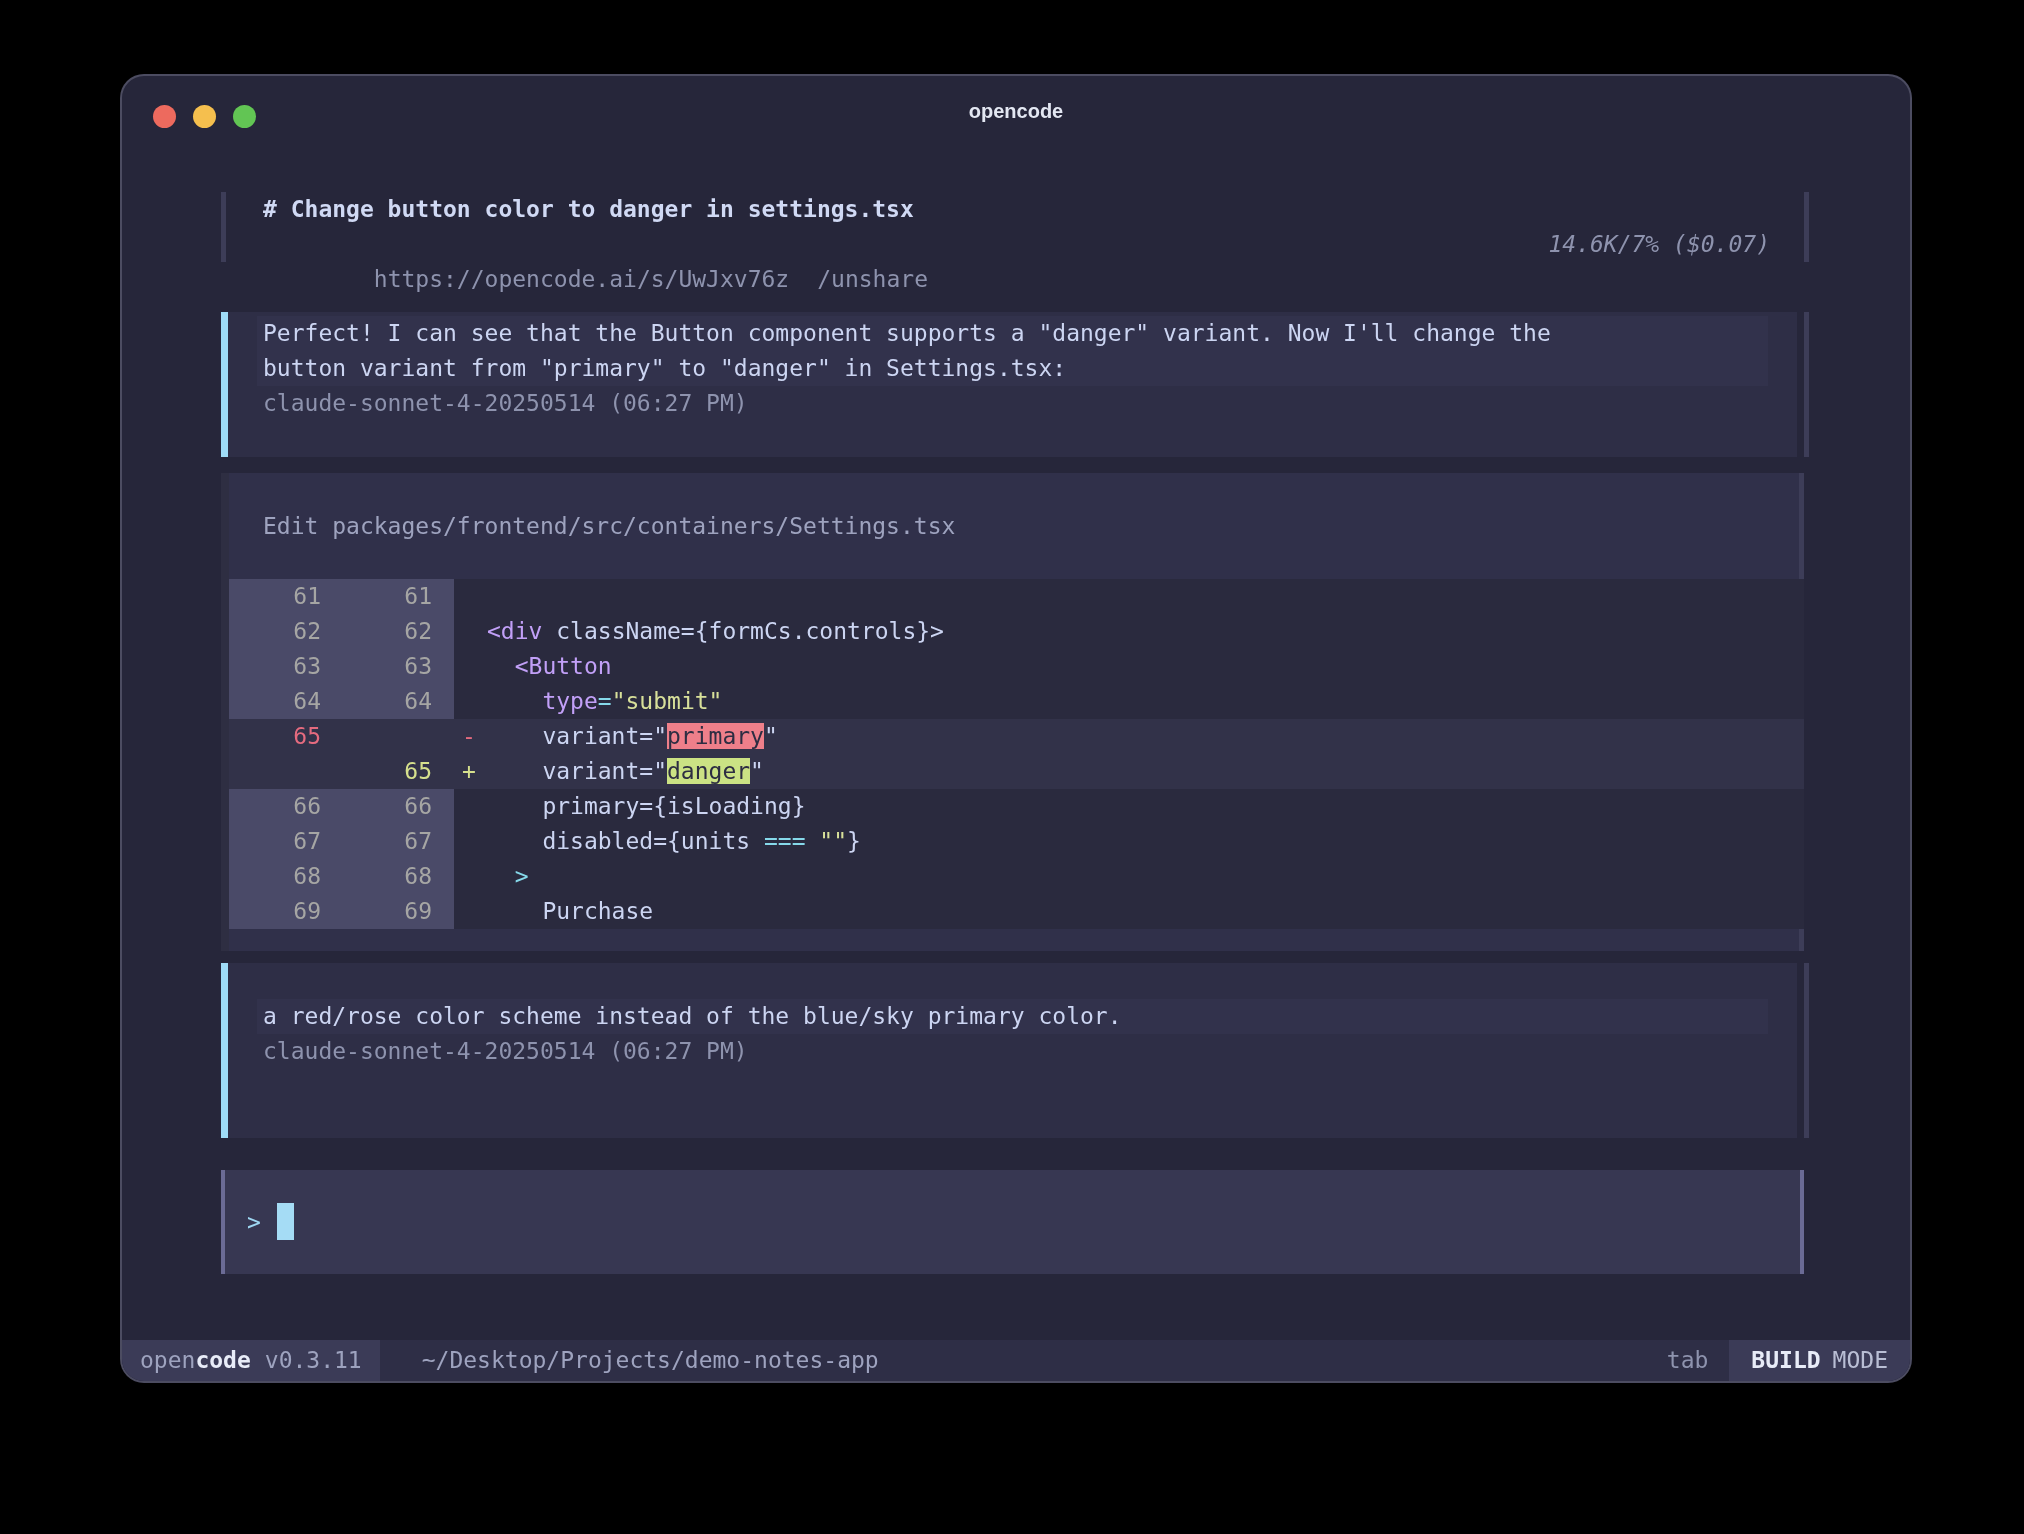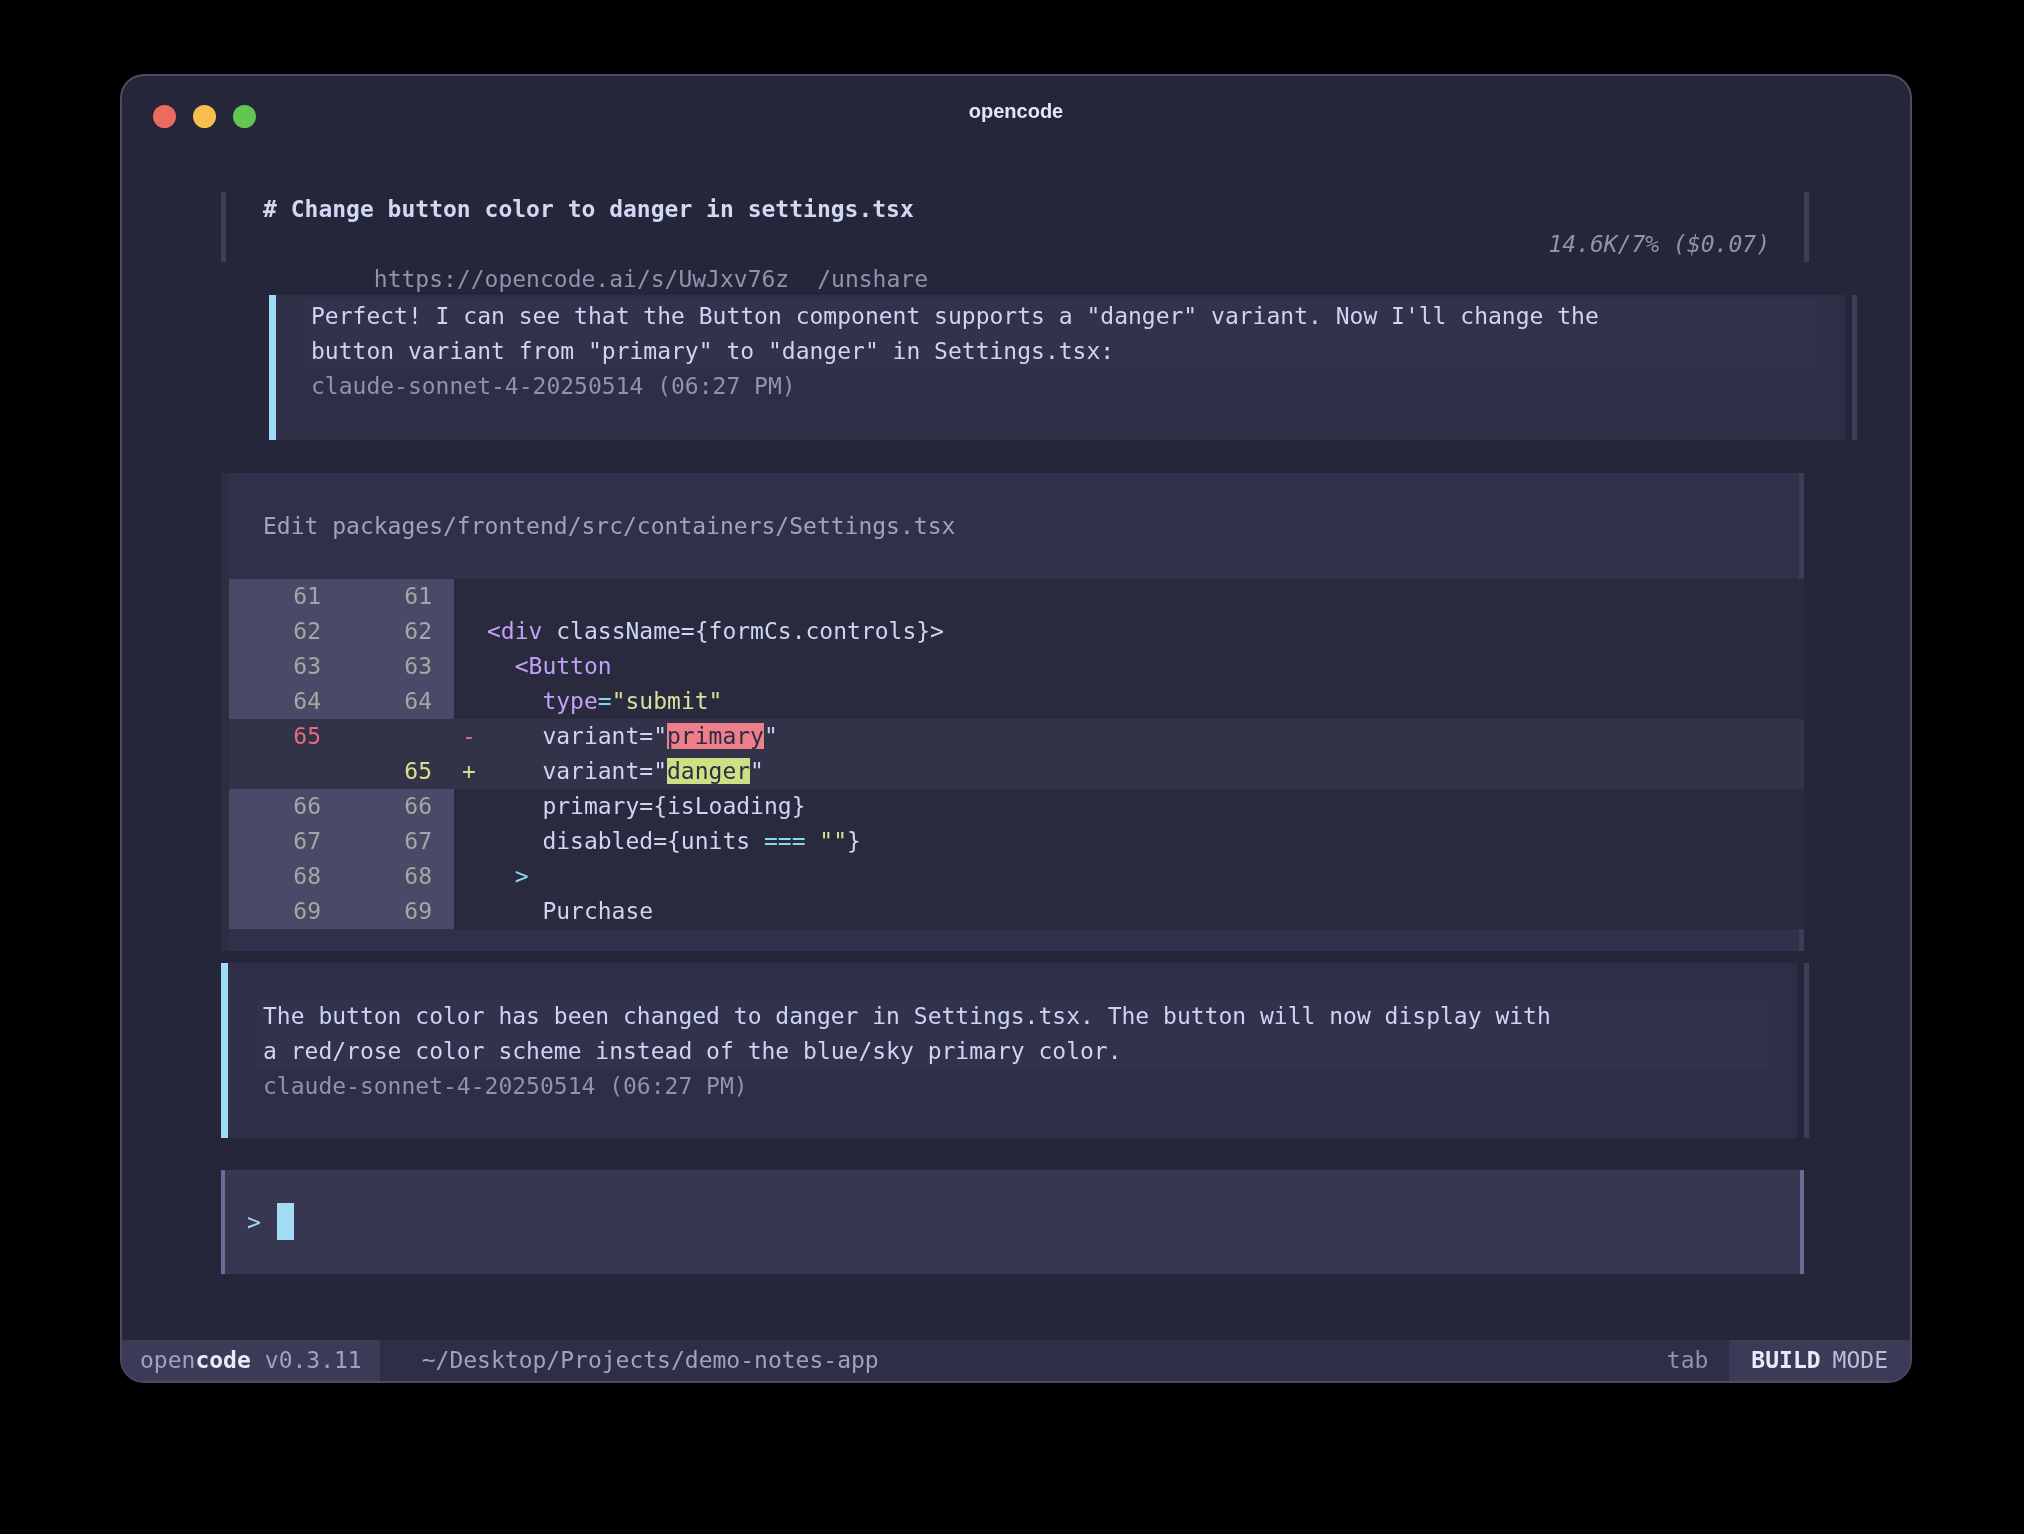--- a/index.html
+++ b/index.html
@@ -126,21 +126,21 @@
   <div class="hdr">
     <div class="hdr-inner">
       <div class="hdr-title"># Change button color to danger in settings.tsx</div>
       <div class="hdr-sub">
         <span>https://opencode.ai/s/UwJxv76z</span><span class="unshare">/unshare</span>
       </div>
     </div>
     <div class="hdr-usage">14.6K/7% ($0.07)</div>
   </div>
 
-  <div class="msg" style="top:219px;height:145px;margin-left:48px;">
+  <div class="msg" style="top:236px;height:145px;">
     <div class="msg-bg"></div>
     <div class="msg-border"></div>
     <div class="vbar" style="left:1583px;top:0;height:145px;"></div>
     <div class="msg-content" style="padding-top:4px;">
       <div class="para">
         <div class="pline">Perfect! I can see that the Button component supports a "danger" variant. Now I'll change the</div>
         <div class="pline">button variant from "primary" to "danger" in Settings.tsx:</div>
       </div>
       <div class="model-line">claude-sonnet-4-20250514 (06:27 PM)</div>
     </div>
@@ -163,21 +163,20 @@
         <div class="drow ctx"><span class="gut"><span class="g-old">69</span><span class="g-new">69</span><span style="flex: 0 0 22px;"></span></span><span class="g-mark"></span><span class="code"><span class="tk-text">    Purchase</span></span></div>
       </div>
   </div>
 
   <div class="msg" style="top:887px;height:175px;">
     <div class="msg-bg"></div>
     <div class="msg-border"></div>
     <div class="vbar" style="left:1583px;top:0;height:175px;"></div>
     <div class="msg-content" style="padding-top:36px;">
       <div class="para">
-        <div class="pline">The button color has been changed to danger in Settings.tsx. The button will now display with</div>
         <div class="pline">a red/rose color scheme instead of the blue/sky primary color.</div>
       </div>
       <div class="model-line">claude-sonnet-4-20250514 (06:27 PM)</div>
     </div>
   </div>
 
   <div class="prompt">
     <div class="edge l"></div>
     <div class="edge r"></div>
     <div class="prompt-line">&gt;</div>

